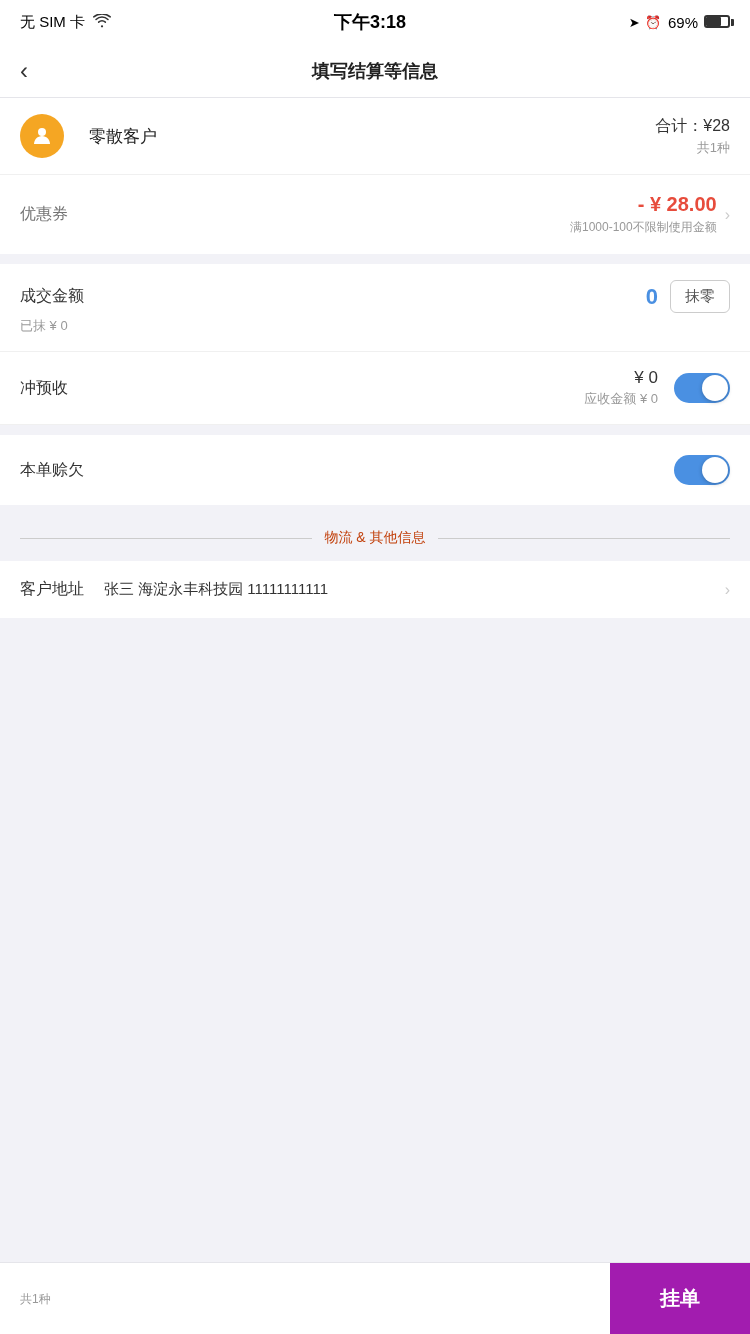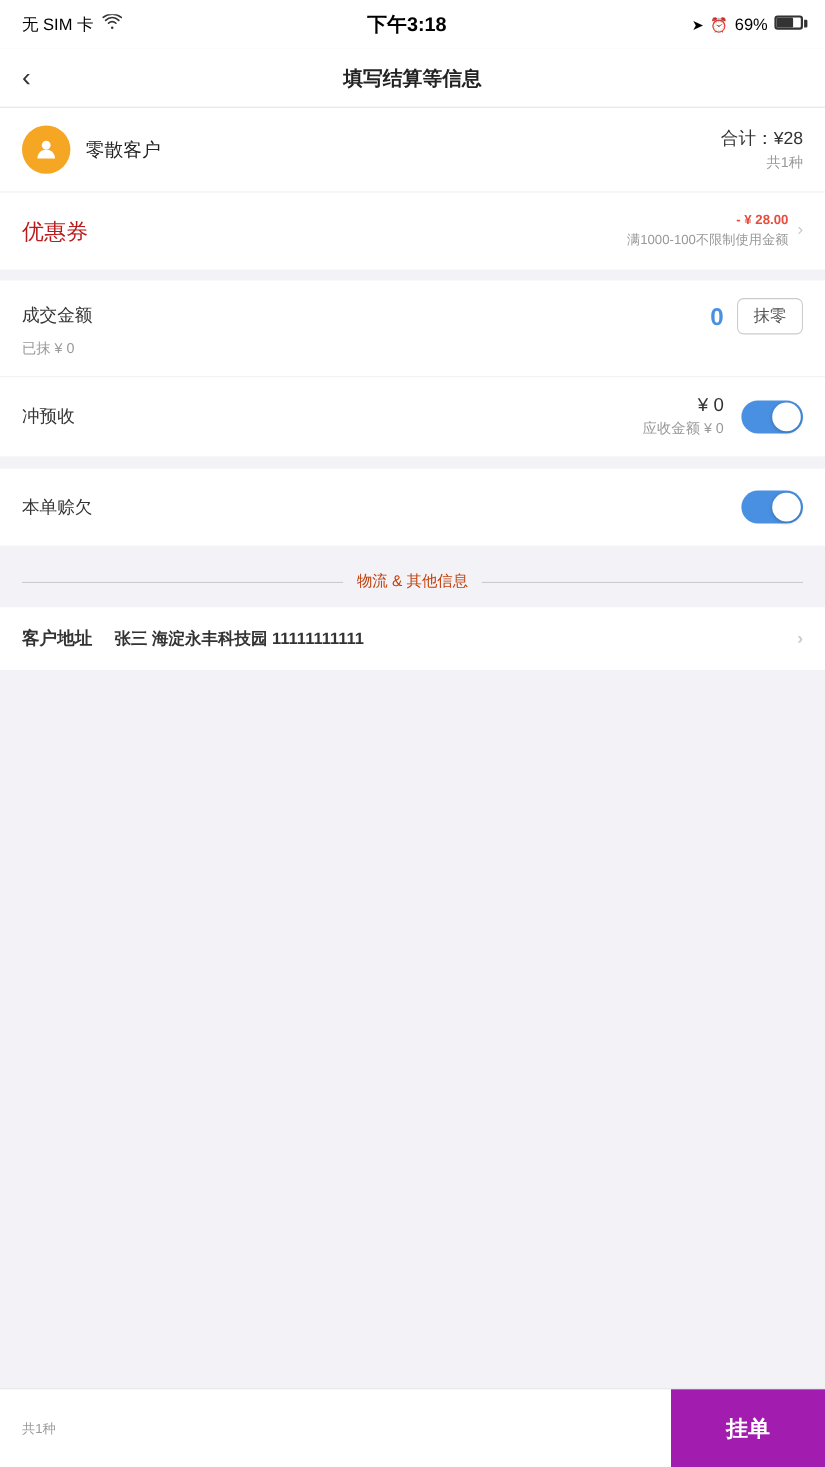--- a/index.html
+++ b/index.html
@@ -76,44 +76,44 @@
       margin-bottom: 10px;
     }
 
     
     .customer-row {
       display: flex;
       align-items: center;
       justify-content: space-between;
       padding: 16px 20px;
     }
-    .customer-left { display: flex; align-items: center; gap: 14px; }
+    .customer-left { display: flex; align-items: center; gap: 25px; }
     .customer-avatar {
       width: 44px; height: 44px;
       background: #f5a623;
       border-radius: 50%;
       display: flex; align-items: center; justify-content: center;
       font-size: 22px; color: #fff;
     }
     .customer-name { font-size: 17px; color: #222; font-weight: 500; }
     .customer-total { text-align: right; }
     .total-amount { font-size: 16px; color: #333; font-weight: 500; }
     .total-count { font-size: 13px; color: #999; margin-top: 2px; }
 
     
     .coupon-row {
       display: flex;
       align-items: center;
       justify-content: space-between;
       padding: 18px 20px;
       border-top: 1px solid #f0f0f0;
     }
-    .coupon-label { font-size: 20px; color: #b91c1c; }
+    .coupon-label { font-size: 16px; color: #737373; }
     .coupon-right { text-align: right; display: flex; align-items: center; gap: 8px; }
-    .coupon-discount { font-size: 12px; color: #e74c3c; font-weight: 600; }
+    .coupon-discount { font-size: 20px; color: #e74c3c; font-weight: 600; }
     .coupon-desc { font-size: 12px; color: #999; margin-top: 3px; }
     .coupon-chevron { color: #ccc; font-size: 16px; }
     .field-label { font-size: 16px; color: #333; }
     .field-right { display: flex; align-items: center; gap: 12px; }
 
     
     .amount-section { padding: 16px 20px; border-bottom: 1px solid #f0f0f0; }
     .amount-top { display: flex; align-items: center; justify-content: space-between; }
     .amount-value { font-size: 22px; color: #4a90e2; font-weight: 600; }
     .round-btn {
@@ -180,21 +180,20 @@
     }
     .logistics-divider::before, .logistics-divider::after {
       content: ''; flex: 1; height: 1px; background: #ccc;
     }
 
     
     .address-row {
       display: flex; align-items: center; justify-content: space-between;
       padding: 18px 20px;
       cursor: pointer;
-      font-weight: bold;
     }
     .address-label { font-size: 16px; color: #333; flex-shrink: 0; margin-right: 20px; }
     .address-value { font-size: 15px; color: #333; flex: 1; }
     .address-chevron { color: #ccc; font-size: 16px; }
 
     
     .bottom-bar {
       position: fixed;
       bottom: 0; left: 0;
       width: 750px;

